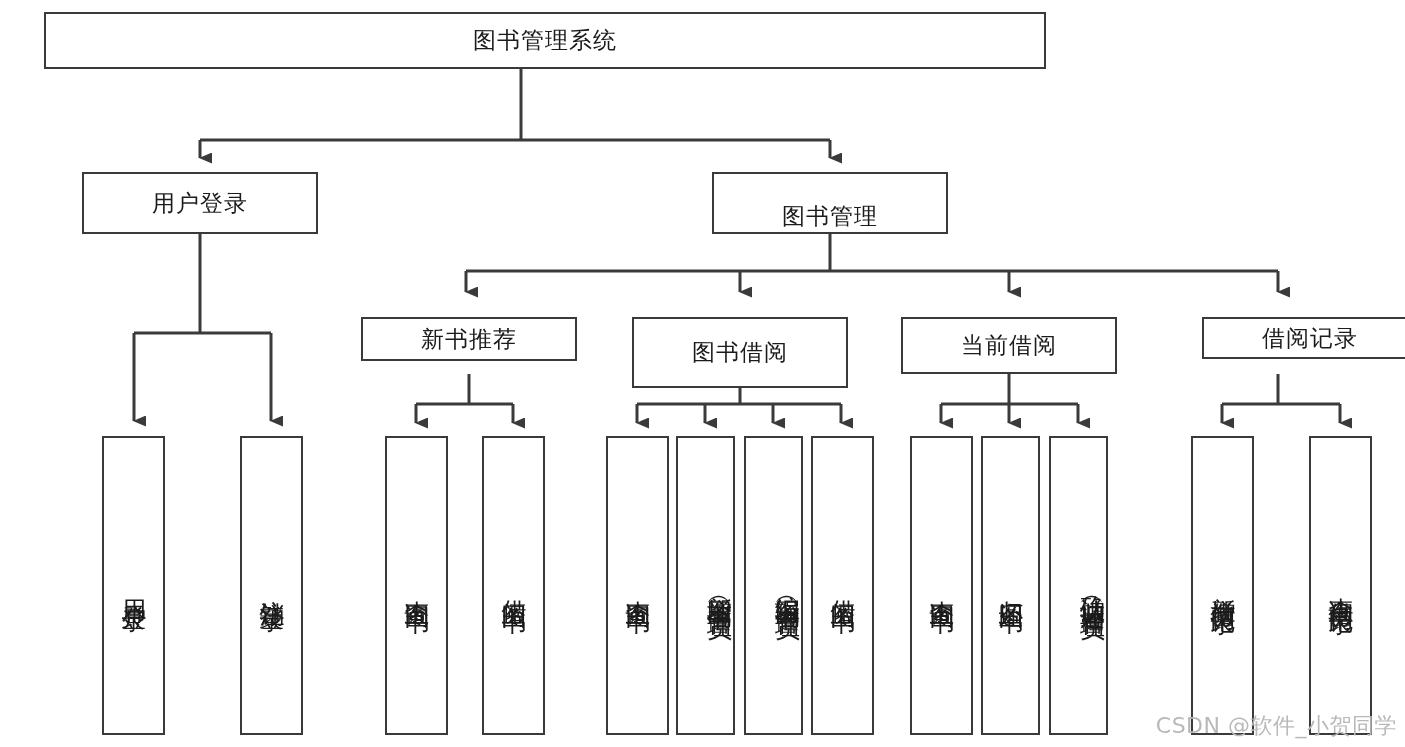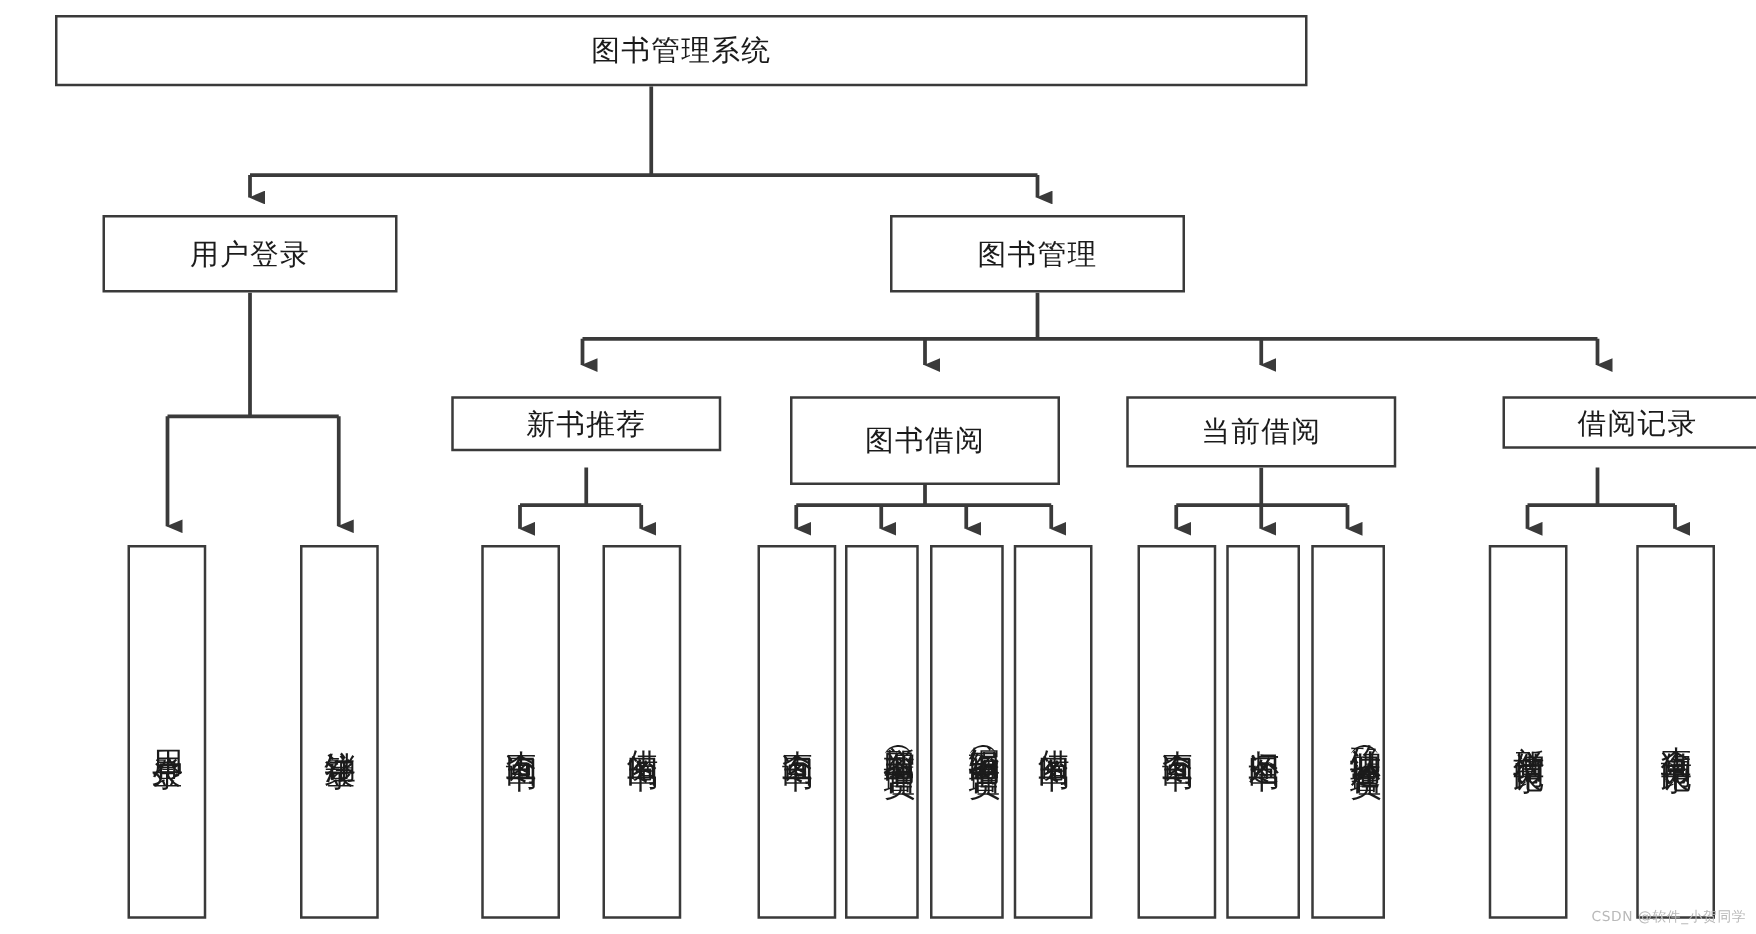--- a/index.html
+++ b/index.html
@@ -57,21 +57,21 @@
     padding-top: 8px;
   }
   .node.v.center {
     align-items: center;
     padding-top: 0;
   }
   .watermark {
     position: absolute;
     right: 8px;
     bottom: 6px;
-    font-size: 11px;
+    font-size: 22px;
     color: #b9b9b9;
     letter-spacing: 0.5px;
     white-space: nowrap;
   }
 </style>
 </head>
 <body>
 
 <div id="canvas">
 
@@ -125,21 +125,21 @@
     </g>
   </svg>
 
   <div class="node h" style="left:20px; top:12px; width:1002px; height:57px;margin-left:24px;">
     <span>图书管理系统</span>
   </div>
 
   <div class="node h" style="left:82px; top:172px; width:236px; height:62px;">
     <span>用户登录</span>
   </div>
-  <div class="node h" style="left:712px; top:172px; width:236px; height:62px;">
+  <div class="node h" style="left:712px; top:172px; width:236px; height:62px;align-items:flex-end;">
     <span>图书管理</span>
   </div>
 
   <div class="node h" style="left:361px; top:317px; width:216px; height:44px;">
     <span>新书推荐</span>
   </div>
   <div class="node h" style="left:632px; top:317px; width:216px; height:71px;">
     <span>图书借阅</span>
   </div>
   <div class="node h" style="left:901px; top:317px; width:216px; height:57px;">

